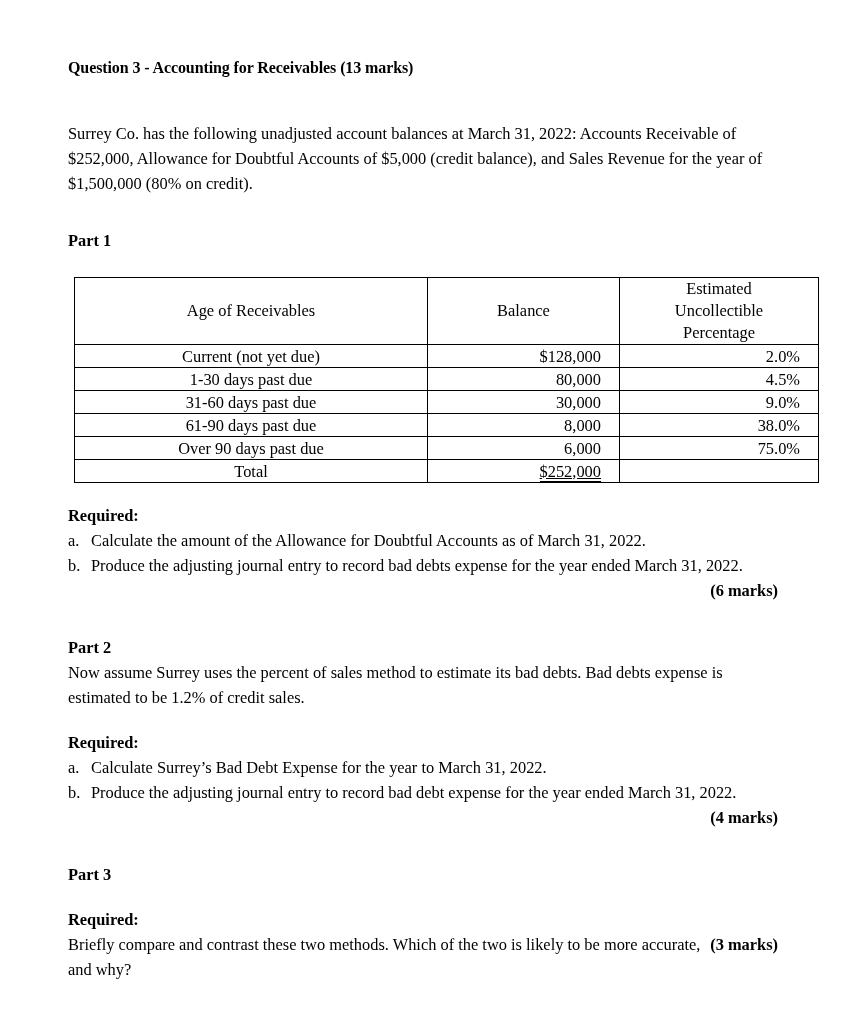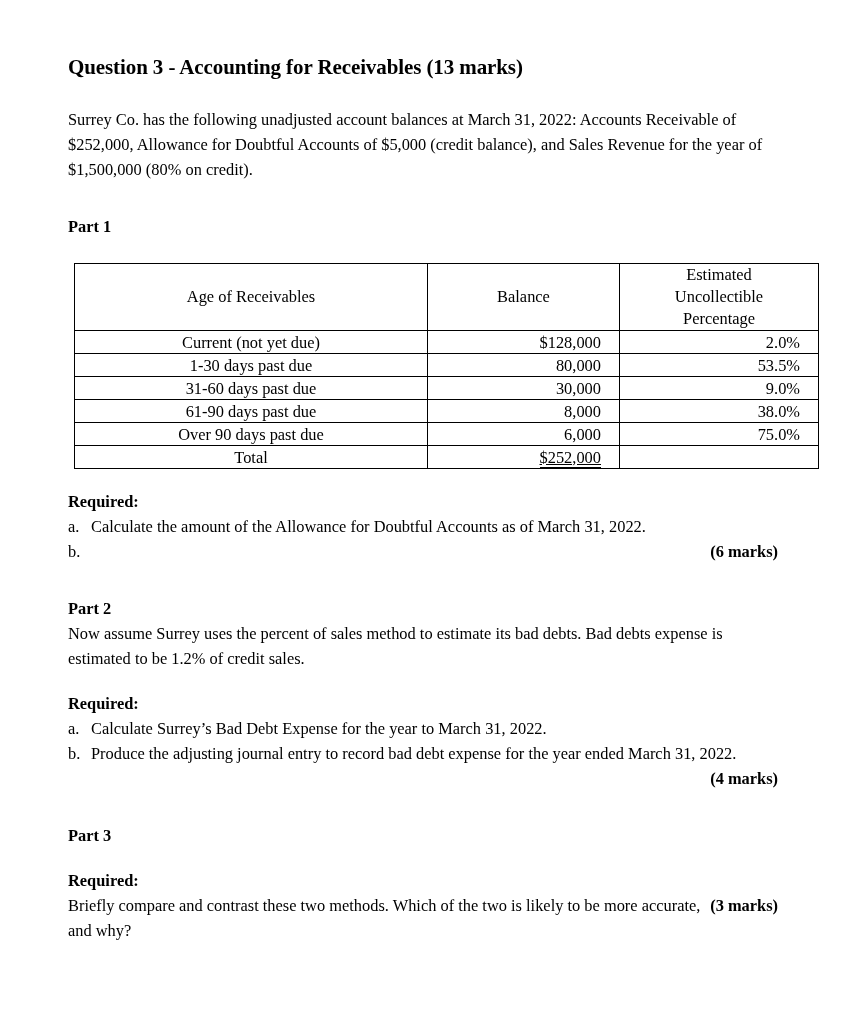--- a/index.html
+++ b/index.html
@@ -19,26 +19,26 @@
   .page {
     position: absolute;
     left: 68px;
     top: 0;
     width: 710px;
     font-size: 16.4px;
     line-height: 25px;
   }
   .q-title {
     font-weight: bold;
-    font-size: 21px;
+    font-size: 16px;
     margin-top: 55px;
     letter-spacing: -0.1px;
   }
   .intro {
-    margin-top: 27px;
+    margin-top: 41px;
     text-align: left;
   }
   .part-head {
     font-weight: bold;
     margin-top: 32px;
     margin-bottom: 0;
   }
   .para {
     margin-top: 0;
   }
@@ -144,21 +144,21 @@
     </thead>
     <tbody>
       <tr>
         <td class="c-age">Current (not yet due)</td>
         <td class="c-bal">$128,000</td>
         <td class="c-pct">2.0%</td>
       </tr>
       <tr>
         <td class="c-age">1-30 days past due</td>
         <td class="c-bal">80,000</td>
-        <td class="c-pct">53.5%</td>
+        <td class="c-pct">4.5%</td>
       </tr>
       <tr>
         <td class="c-age">31-60 days past due</td>
         <td class="c-bal">30,000</td>
         <td class="c-pct">9.0%</td>
       </tr>
       <tr>
         <td class="c-age">61-90 days past due</td>
         <td class="c-bal">8,000</td>
         <td class="c-pct">38.0%</td>
@@ -172,21 +172,21 @@
         <td class="c-age">Total</td>
         <td class="c-bal"><span class="u-double">$252,000</span></td>
         <td class="c-pct"></td>
       </tr>
     </tbody>
   </table>
 
   <div><span class="required">Required:</span></div>
   <ol class="alpha">
     <li><span class="mk">a.</span><span>Calculate the amount of the Allowance for Doubtful Accounts as of March 31, 2022.</span></li>
-    <li><span class="mk">b.</span></li>
+    <li><span class="mk">b.</span><span>Produce the adjusting journal entry to record bad debts expense for the year ended March 31, 2022.</span></li>
   </ol>
   <div class="marks">(6 marks)</div>
 
   <div class="part-head">Part 2</div>
   <div class="para">Now assume Surrey uses the percent of sales method to estimate its bad debts. Bad debts expense is estimated to be 1.2% of credit sales.</div>
 
   <div><span class="required">Required:</span></div>
   <ol class="alpha">
     <li><span class="mk">a.</span><span>Calculate Surrey’s Bad Debt Expense for the year to March 31, 2022.</span></li>
     <li><span class="mk">b.</span><span>Produce the adjusting journal entry to record bad debt expense for the year ended March 31, 2022.</span></li>

